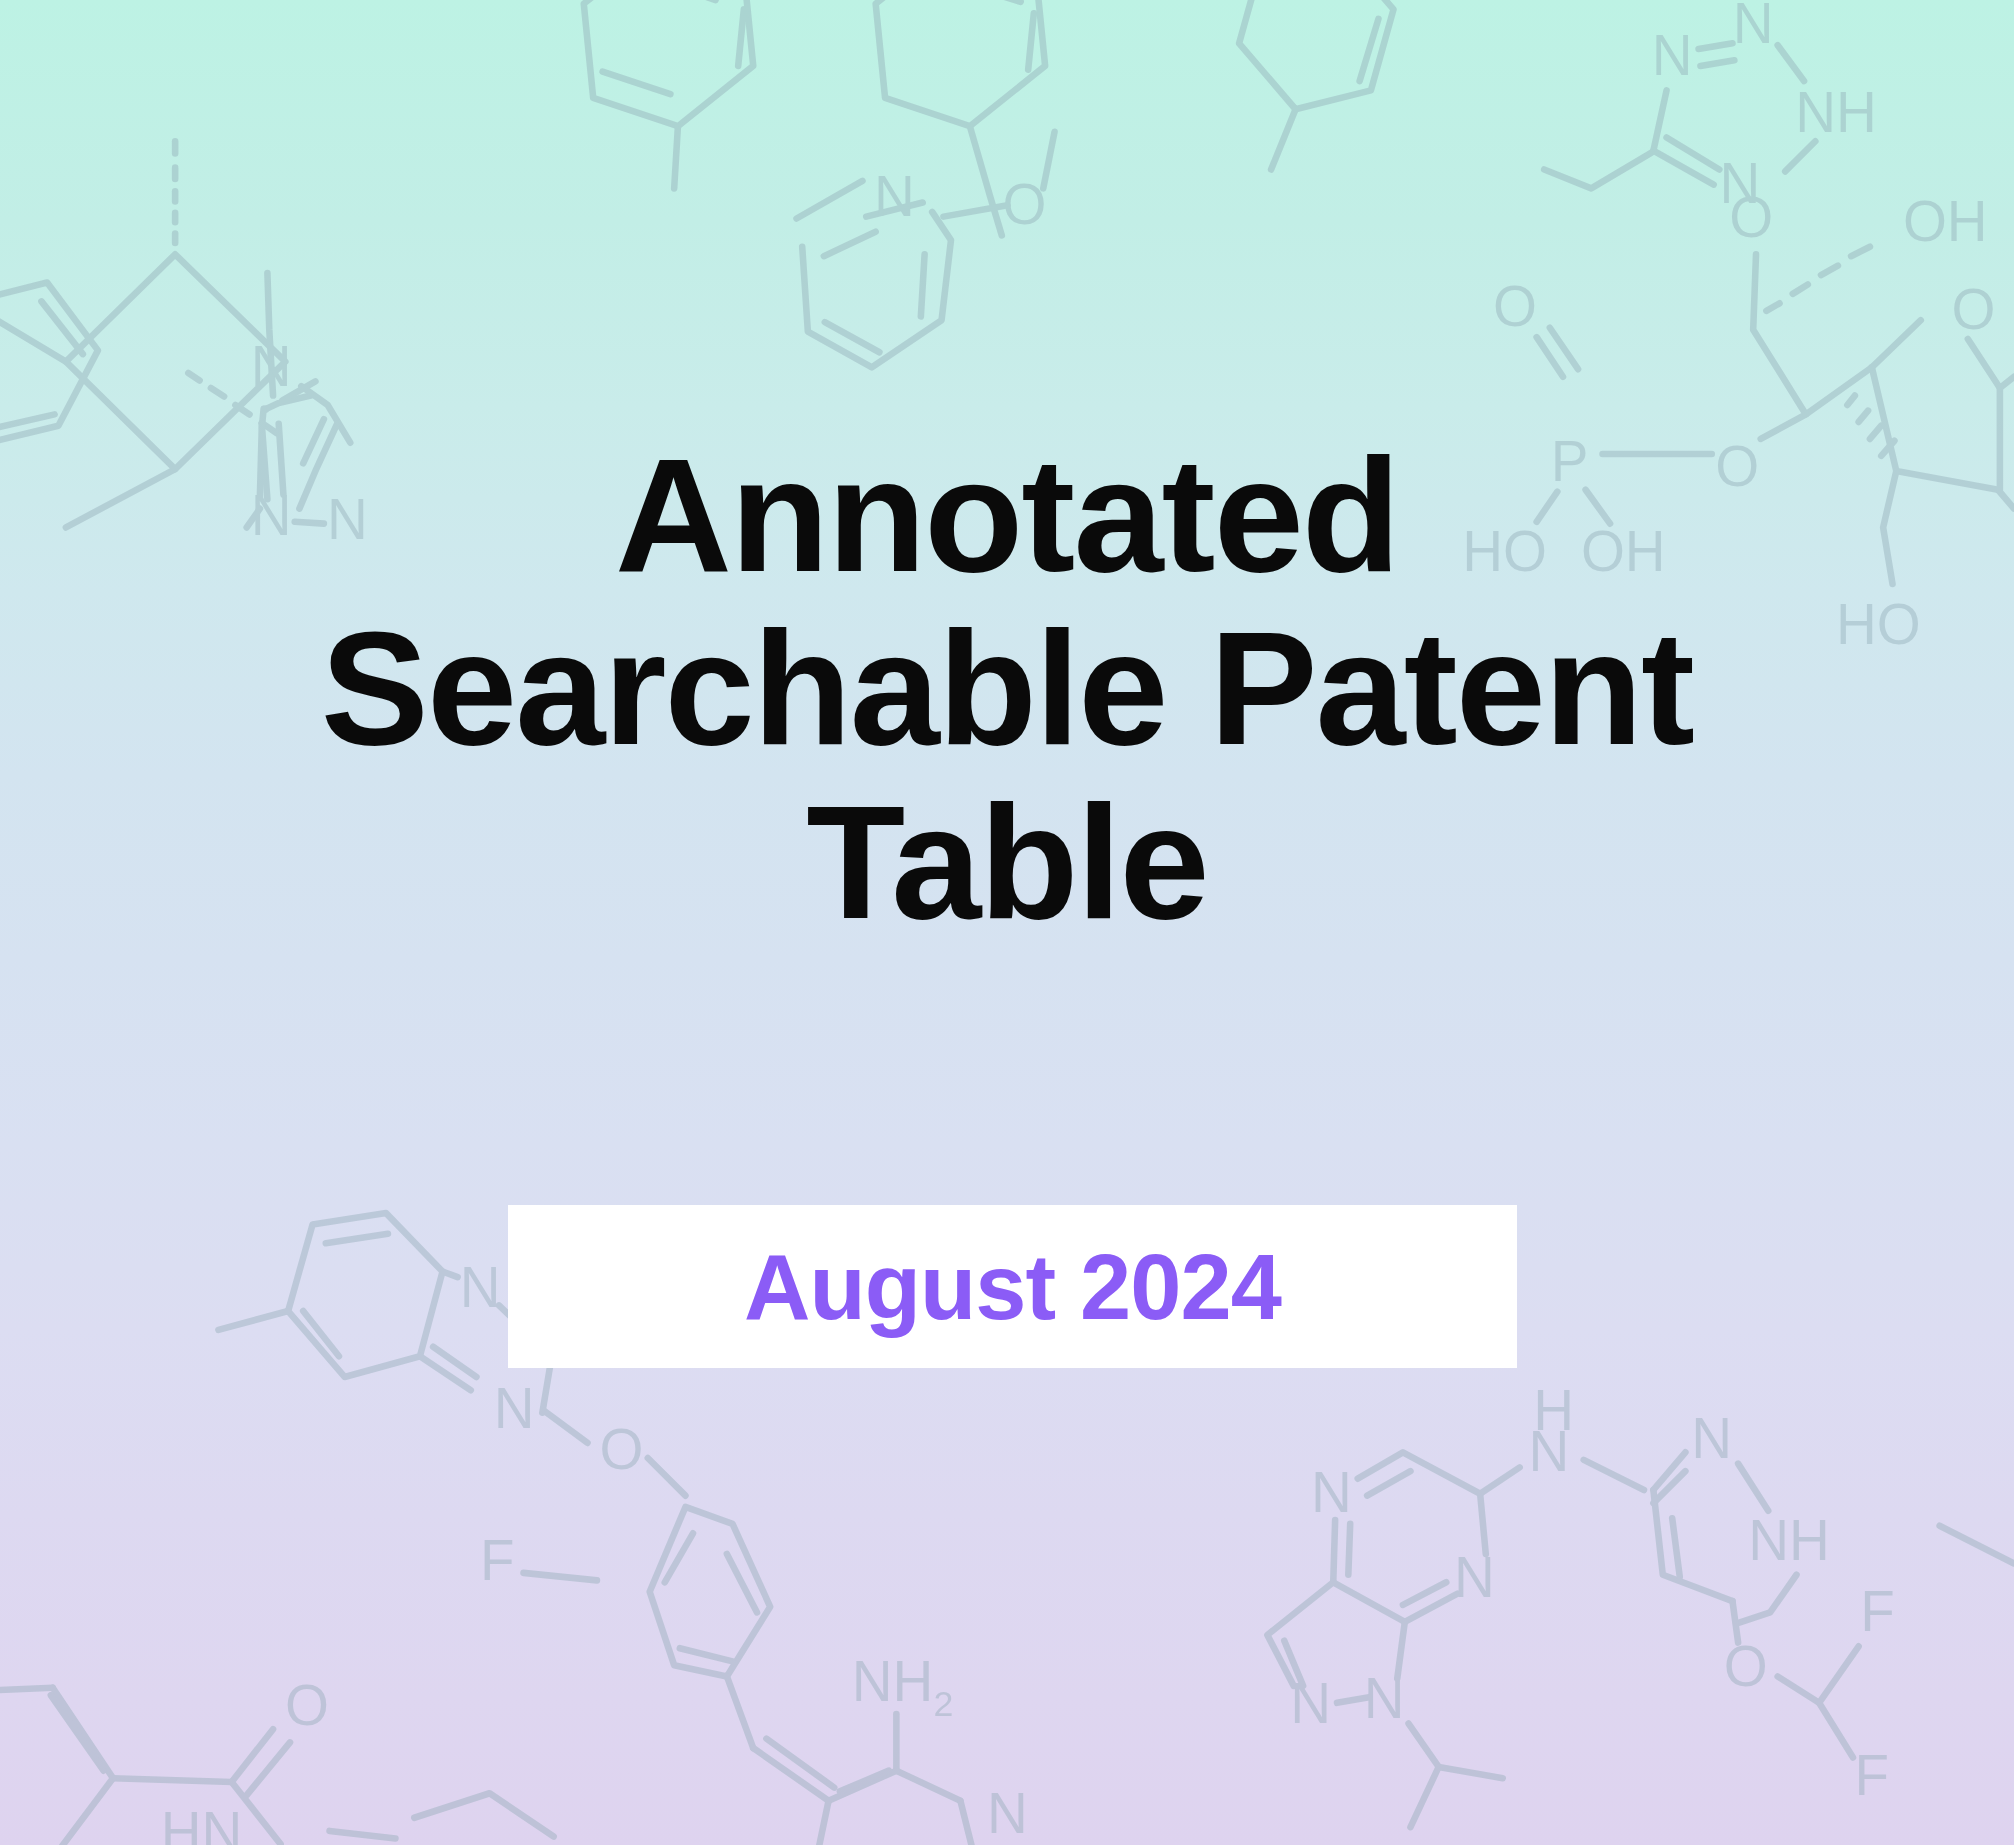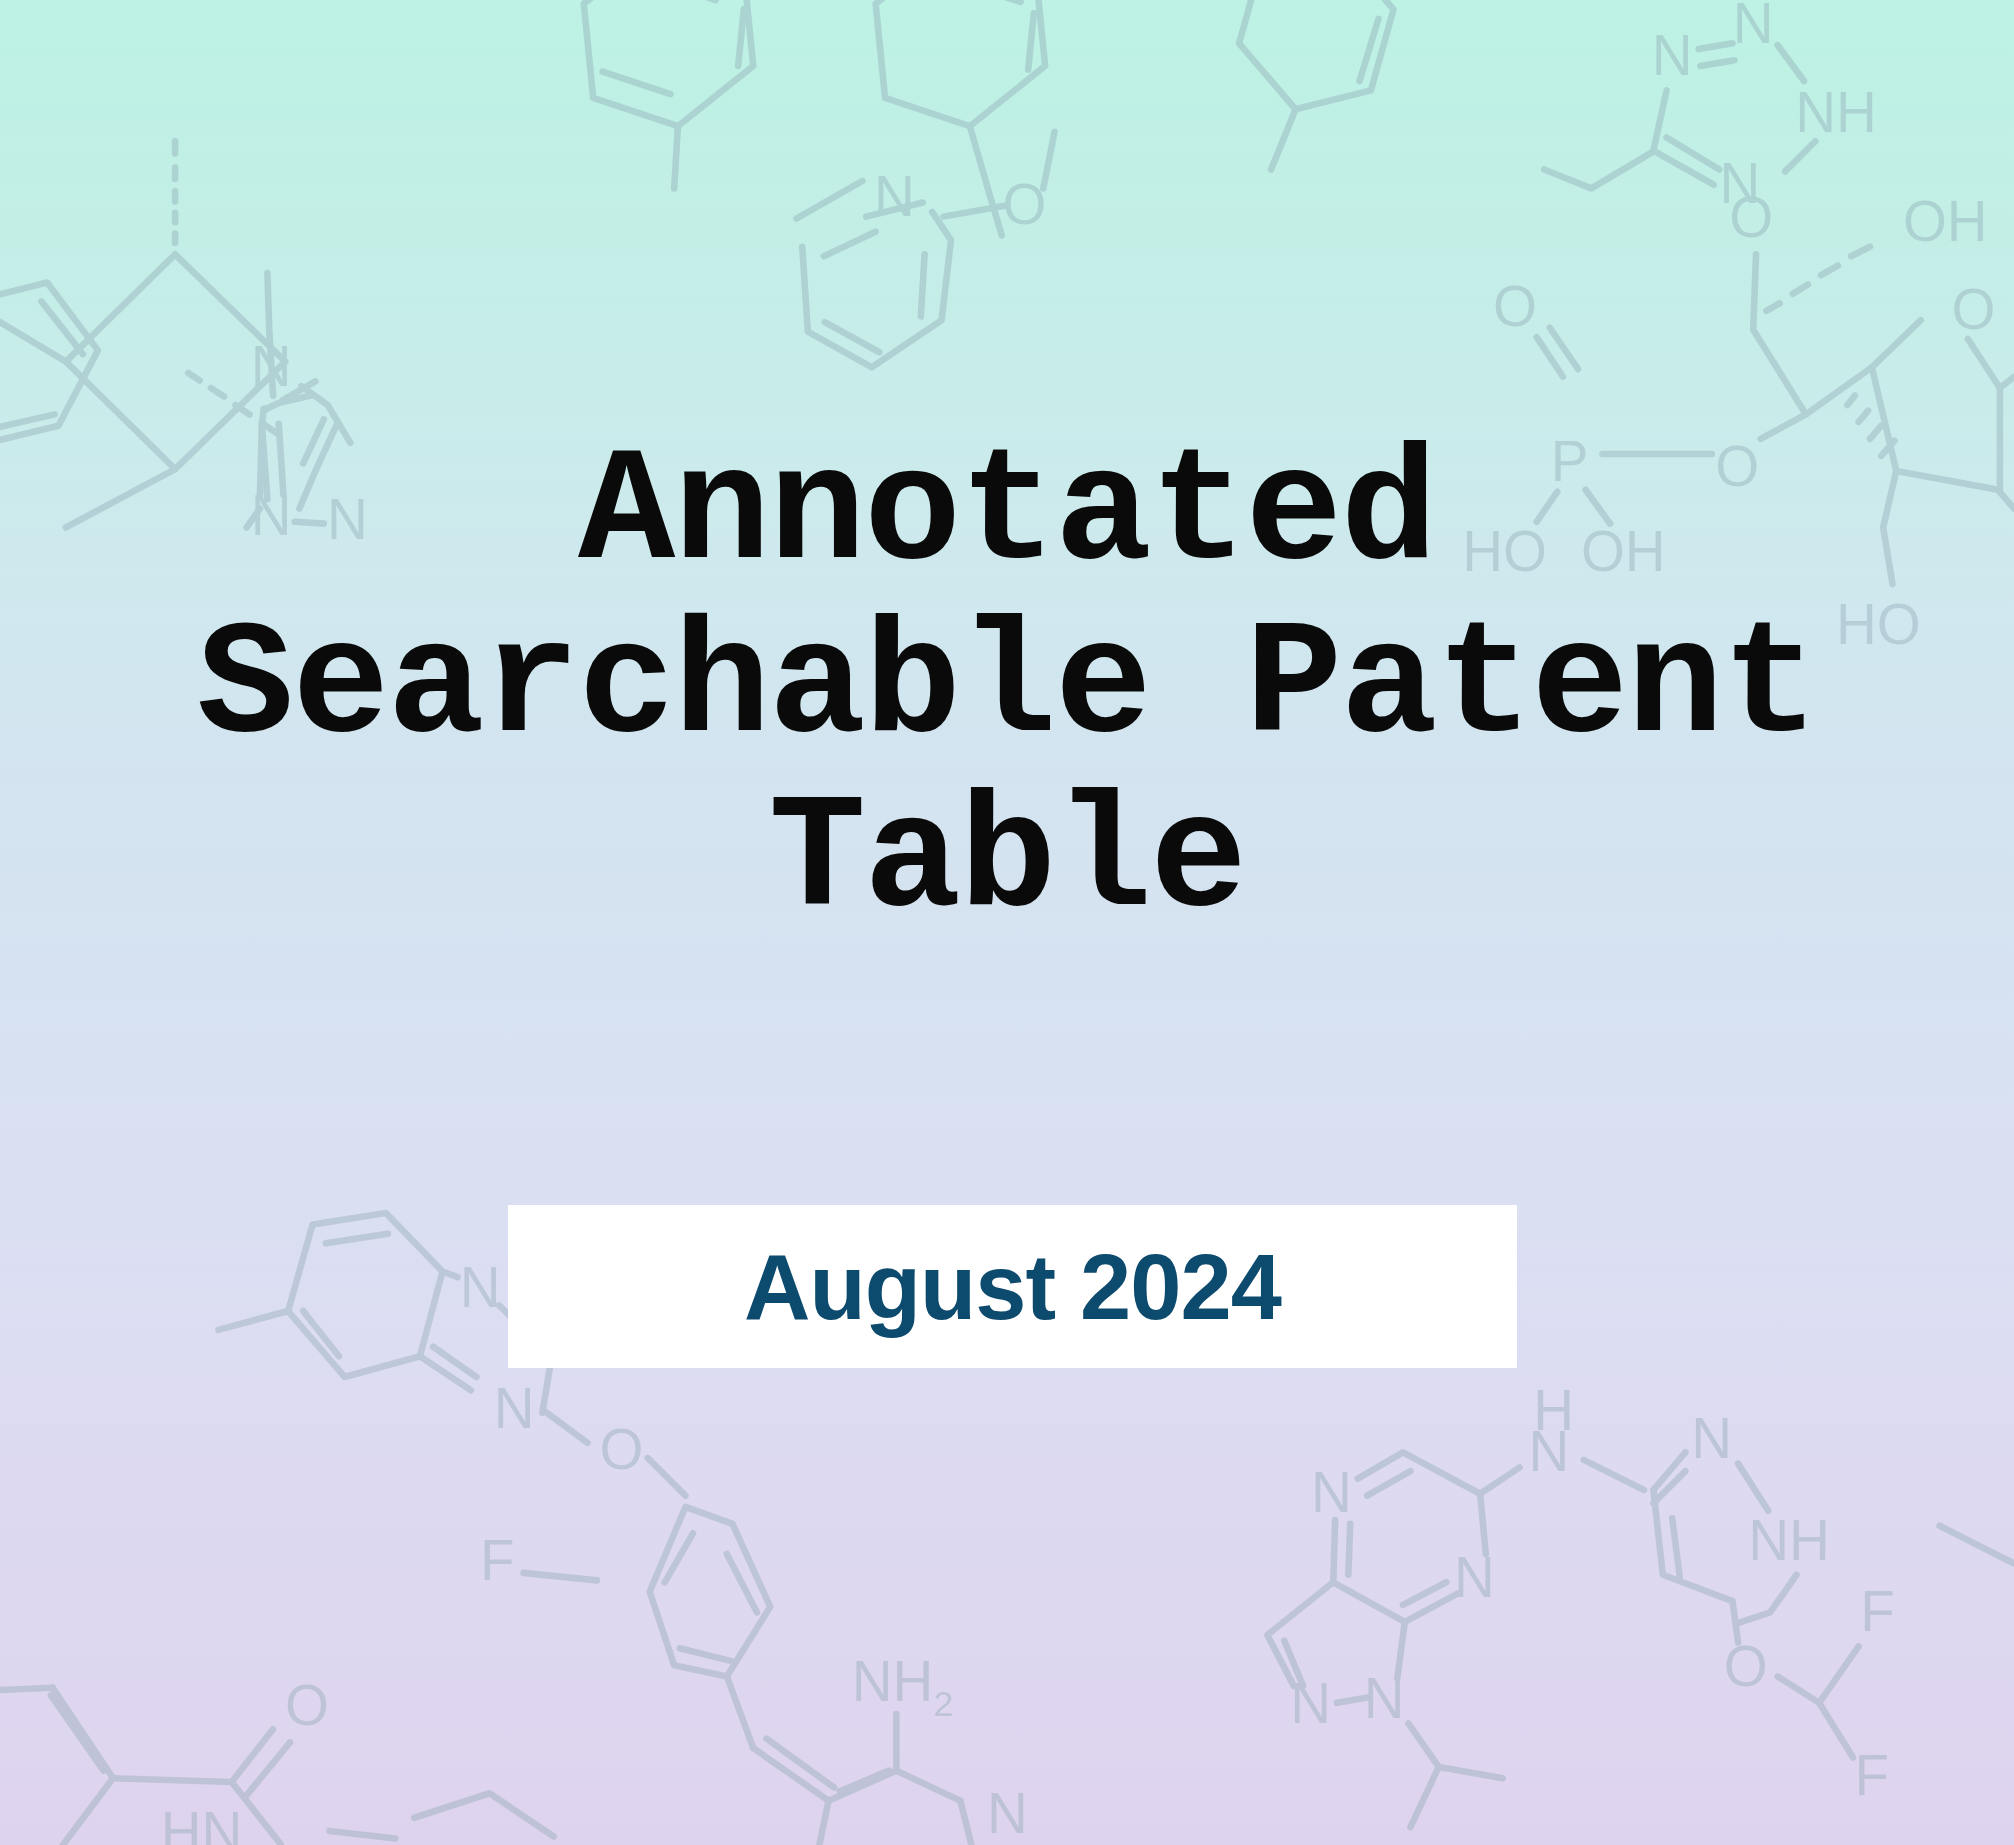--- a/index.html
+++ b/index.html
@@ -45,40 +45,40 @@
 
   #title-block {
     position:absolute;
     left:0; right:0;
     top:428px;
     text-align:center;
     padding:0 169px;
   }
   #cover-title {
     color:#0a0a0a;
-    font-family:Liberation Mono, monospace;
+    font-family:Liberation Sans, sans-serif;
     font-weight:700;
     font-size:162px;
     line-height:1.07;
     letter-spacing:-1.9px;
     white-space:pre-line;
   }
   #date-badge {
     position:absolute;
     left:508px;
     top:1205px;
     width:1009px;
     height:163px;
     background:#ffffff;
     display:flex;
     align-items:center;
     justify-content:center;
   }
   #date-badge-label {
-    color:#0c4a6e;
+    color:#8b5cf6;
     font-family:"Liberation Sans", sans-serif;
     font-weight:700;
     font-size:92px;
     letter-spacing:-0.9px;
     line-height:1;
   }
 </style>
 </head>
 <body>
 

